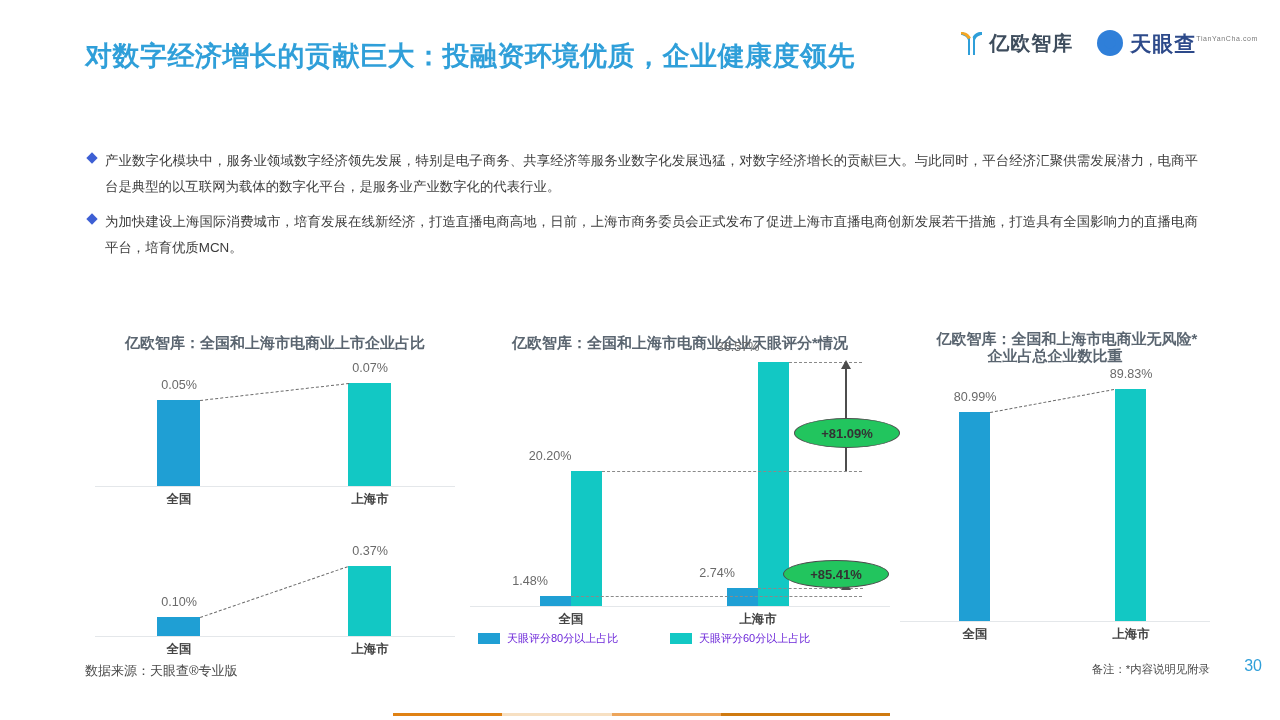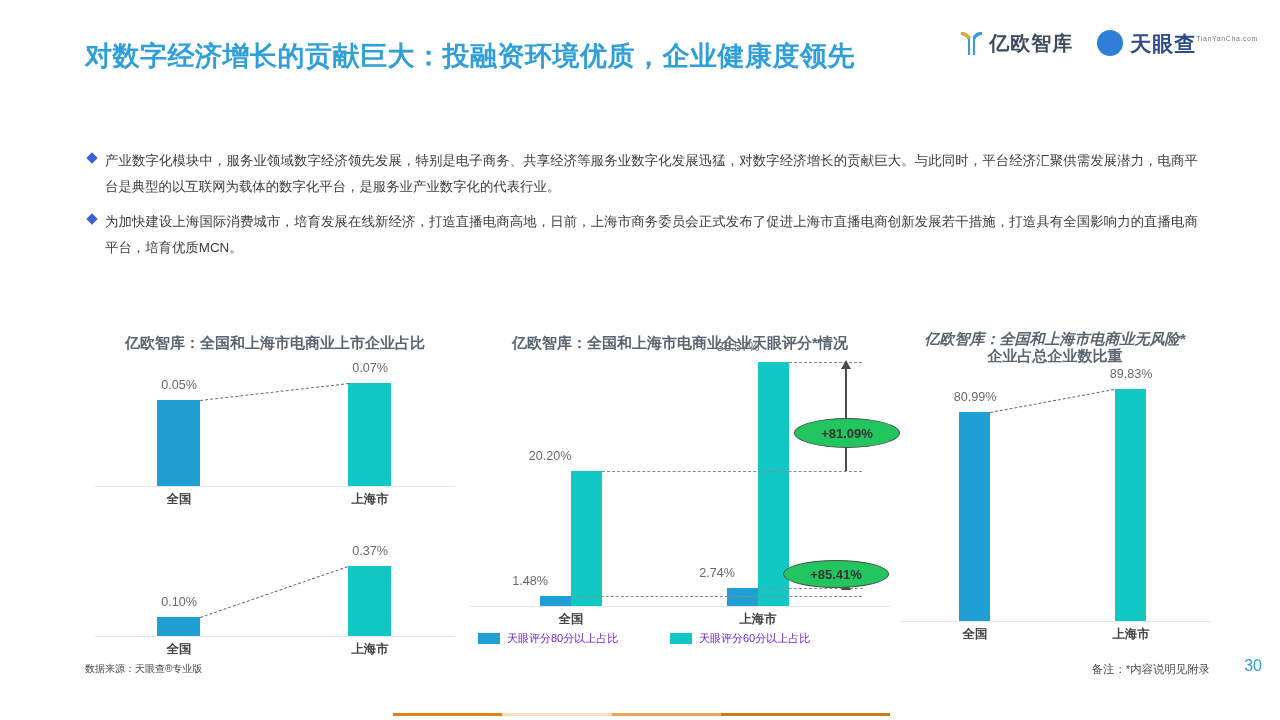--- a/index.html
+++ b/index.html
@@ -79,21 +79,21 @@
     border-left:5px solid transparent;border-right:5px solid transparent;
     border-bottom:8px solid #4d4d4d;
   }
 
   .legend{position:absolute;display:flex;align-items:center;font-size:11px;color:#6d28d9;text-align:center;}
   .legend .sw{width:22px;height:11px;margin-right:7px;}
   .legend .sw.blue{background:#1f9fd4;}
   .legend .sw.teal{background:#12c8c4;}
 
   
-  .src{position:absolute;left:85px;top:662px;font-size:10px;color:#4a4a4a;}
+  .src{position:absolute;left:85px;top:662px;font-size:13px;color:#4a4a4a;}
   .note{position:absolute;right:70px;top:662px;font-size:11.4px;color:#4a4a4a;}
   .pageno{position:absolute;right:18px;top:657px;font-size:16px;color:#2f9fd9;}
   .bottombar{
     position:absolute;left:393px;bottom:4px;width:497px;height:3px;
     background:linear-gradient(to right,#e08214 0%,#e08214 22%,#f7e0c2 22%,#f7e0c2 44%,#eda55a 44%,#eda55a 66%,#cf7a10 66%,#cf7a10 100%);
   }
 </style>
 </head>
 <body>
 
@@ -204,21 +204,21 @@
       <span class="sw blue"></span>
       <span>天眼评分80分以上占比</span>
     </div>
     <div class="legend" style="left:200px;top:297px;">
       <span class="sw teal"></span>
       <span>天眼评分60分以上占比</span>
     </div>
   </div>
 
   <div style="position:absolute;left:900px;top:330px;width:310px;height:320px;">
-    <div class="chart-title" style="position:absolute;left:0;top:0;width:310px;font-style:italic;">亿欧智库：全国和上海市电商业无风险*</div>
+    <div class="chart-title" style="position:absolute;left:12px;top:0;width:310px;">亿欧智库：全国和上海市电商业无风险*</div>
     <div class="chart-title" style="position:absolute;left:0;top:17px;width:310px;">企业占总企业数比重</div>
 
     <div class="axis-line" style="left:0;top:291px;width:310px;"></div>
 
     <div class="bar blue" style="left:59px;top:82px;width:31px;height:209px;"></div>
     <div class="bar teal" style="left:215px;top:59px;width:31px;height:232px;"></div>
 
     <div class="dashconn" style="left:90px;top:82px;width:126px;transform:rotate(-10.5deg);"></div>
 
     <div class="val-label" style="left:35px;top:60px;width:80px;">80.99%</div>

